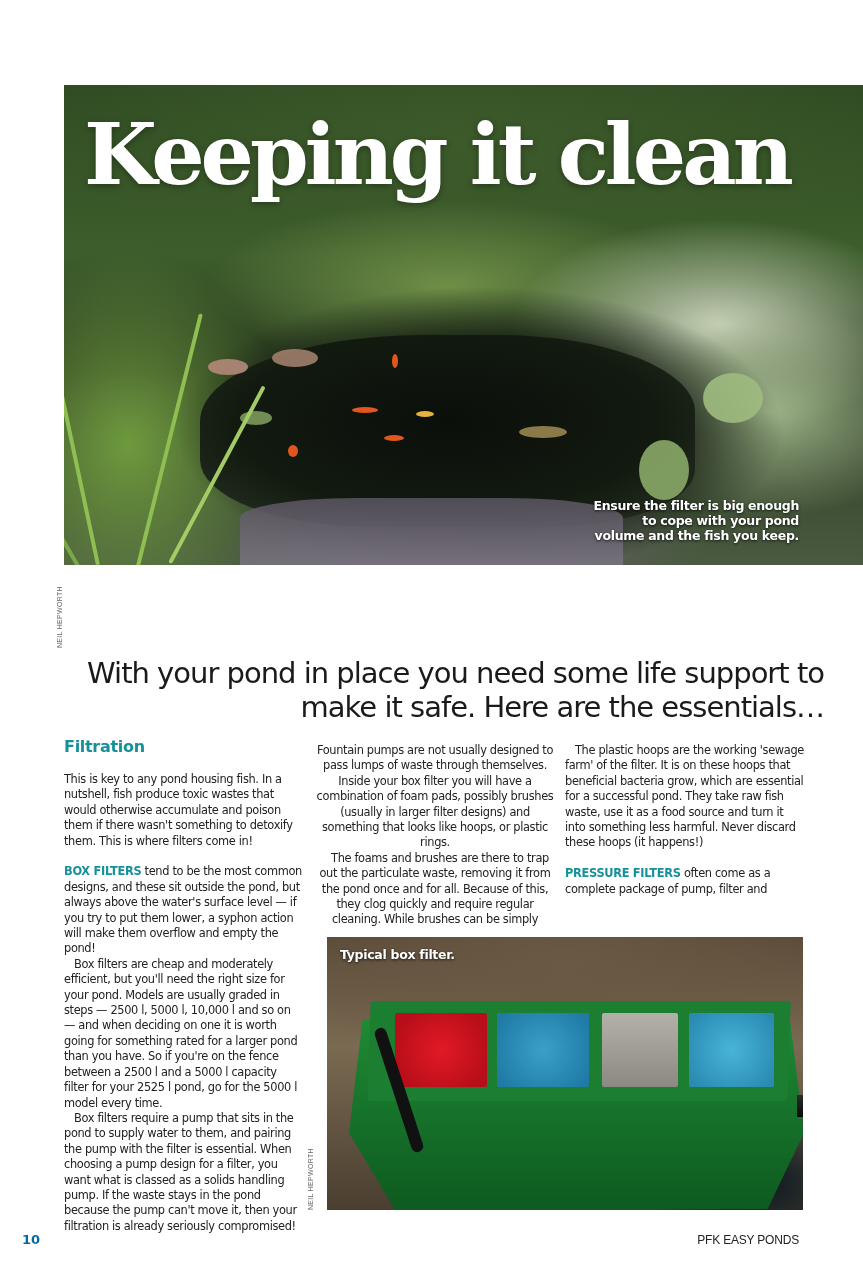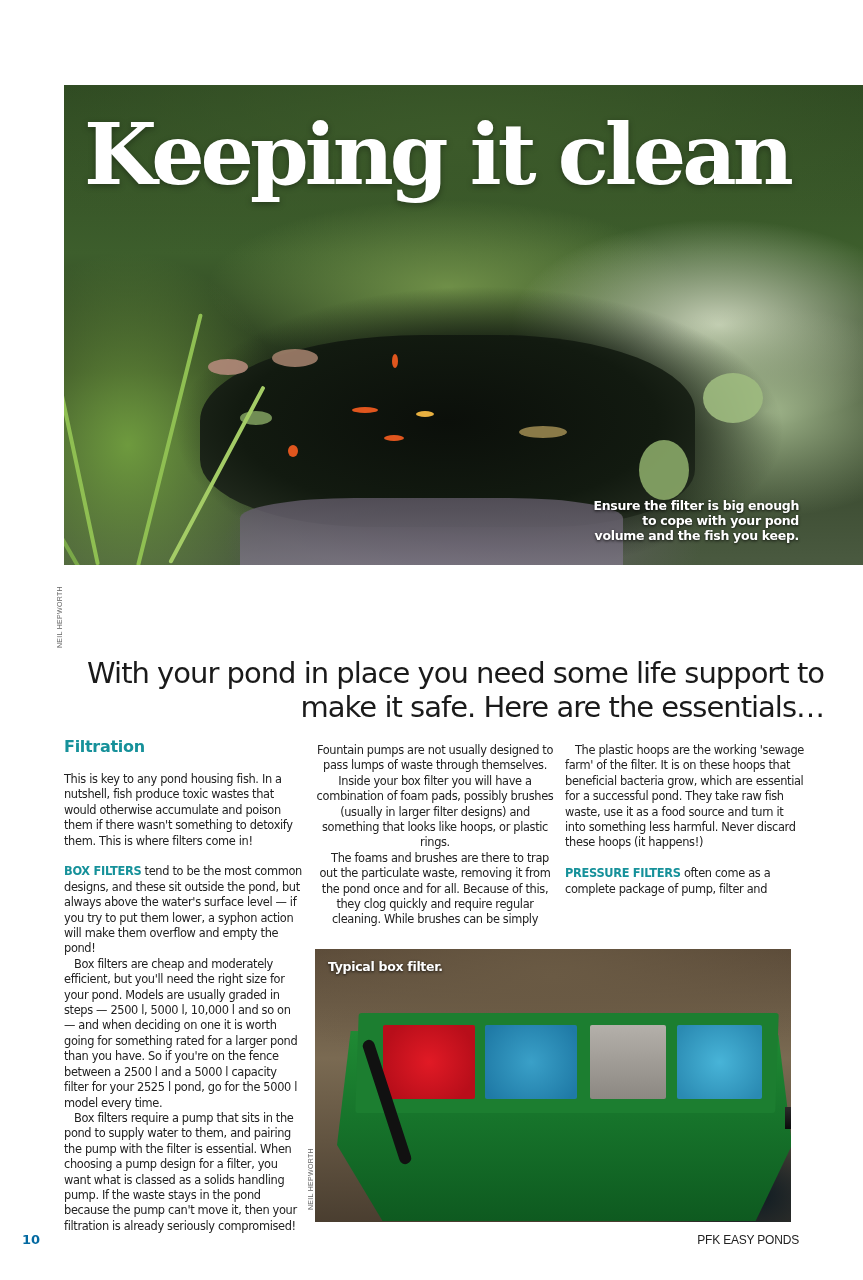--- a/index.html
+++ b/index.html
@@ -36,25 +36,25 @@
   .col p { margin:0; }
   .col .indent { text-indent:10px; }
   .col .gap { margin-top:15.4px; }
   .col1 { left:64px; }
   .col2 { left:315px; top:743px;text-align:center; }
   .col3 { left:565px; top:743px; }
   .section-head { margin:0 0 16px 0; font-family:"DejaVu Sans", sans-serif; font-weight:bold; font-size:16px; line-height:18px; color:#16919a; letter-spacing:-0.3px; }
   .kicker { font-weight:bold; color:#16919a; letter-spacing:-0.3px; }
 
   
-  .photo2 { position:absolute; left:315px; top:937px; width:476px; height:273px; overflow:hidden;
+  .photo2 { position:absolute; left:327px; top:937px; width:476px; height:273px; overflow:hidden;
     background:
       radial-gradient(ellipse 25% 30% at 92% 90%, #0d1a22 0%, rgba(13,26,34,0) 100%),
       radial-gradient(ellipse 60% 40% at 50% 10%, #6a5a44 0%, rgba(106,90,68,0) 100%),
-      linear-gradient(180deg, #5a4a38 0%, #7a6a52 40%, #4a3e30 100%); margin-top: 12px; }
+      linear-gradient(180deg, #5a4a38 0%, #7a6a52 40%, #4a3e30 100%); }
   .box-body { position:absolute; left:22px; top:82px; width:455px; height:190px; background:linear-gradient(180deg,#1f8a34 0%, #16722a 50%, #0e5a20 100%); border-radius:4px; clip-path:polygon(3% 0,97% 2%,100% 60%,92% 100%,10% 100%,0 60%); }
   .box-rim { position:absolute; left:42px; top:64px; width:420px; height:100px; background:#1c7e30; border-radius:3px; transform:skewX(-2deg); }
   .box-comp { position:absolute; top:76px; height:74px; border-radius:2px; }
   .box-red { left:68px; width:92px; background:radial-gradient(circle,#e11a25 0%,#b80e1a 80%); }
   .box-blue1 { left:170px; width:92px; background:radial-gradient(circle,#3aa0c8 0%,#1f7aa6 90%); }
   .box-grey { left:275px; width:76px; background:linear-gradient(180deg,#b4b0aa,#8c8882); }
   .box-blue2 { left:362px; width:85px; background:radial-gradient(circle,#48b4d8 0%,#2a8ab2 90%); }
   .pipe { position:absolute; left:66px; top:88px; width:12px; height:130px; background:#111; transform:rotate(-18deg); border-radius:6px; }
   .outlet-pipe { position:absolute; left:470px; top:158px; width:80px; height:22px; background:linear-gradient(180deg,#2b2b2b,#0b0b0b); }
   .photo2-caption { position:absolute; left:13px; top:10px; color:#fff; font-family:"DejaVu Sans", sans-serif; font-weight:bold; font-size:12.5px; letter-spacing:-0.3px; text-shadow:0 1px 3px rgba(0,0,0,.8); }

